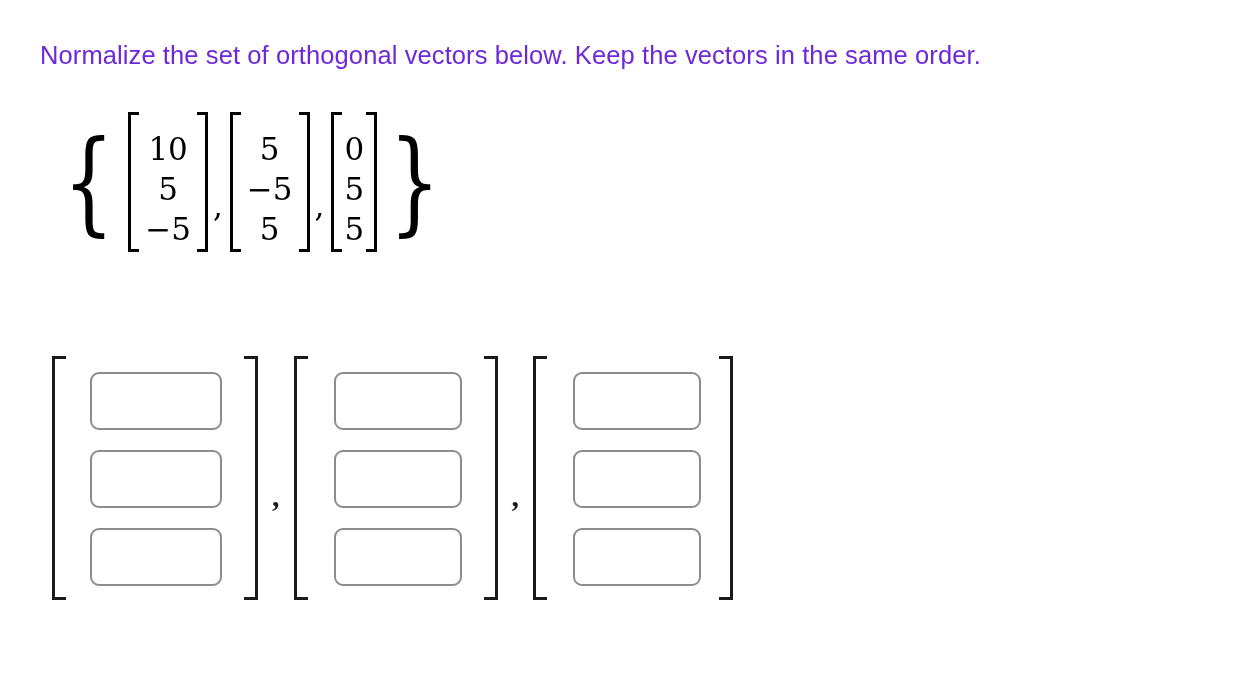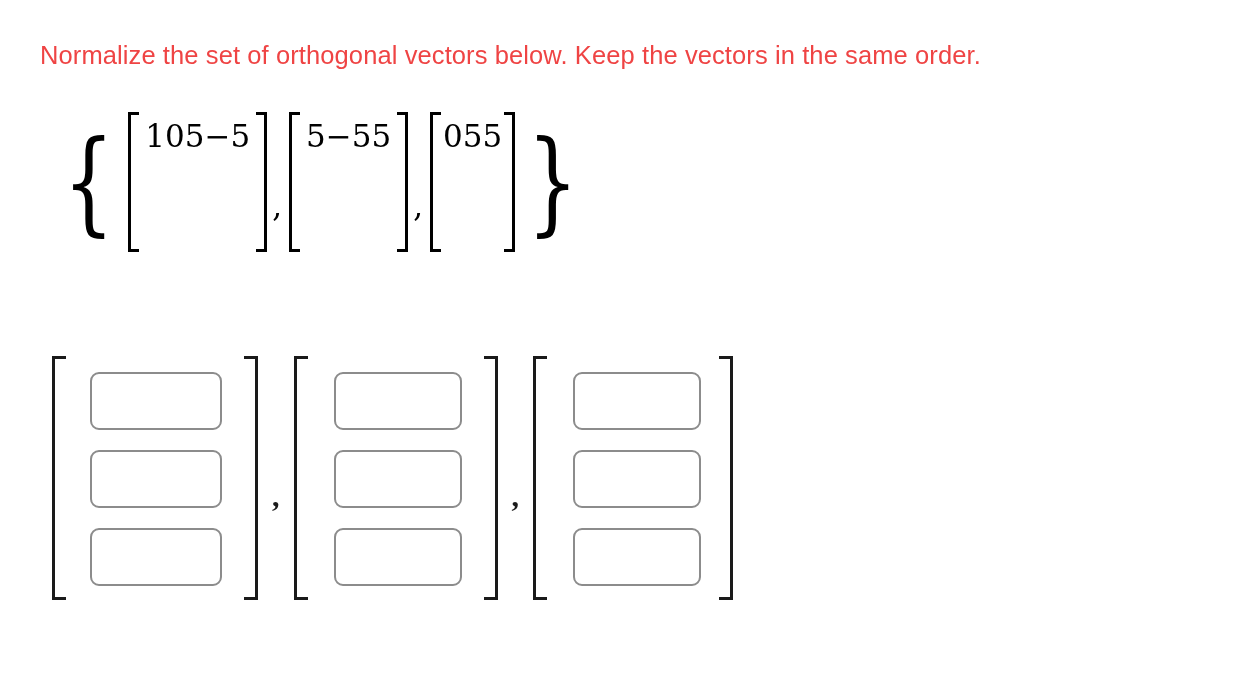--- a/index.html
+++ b/index.html
@@ -20,21 +20,21 @@
 
   
   .prompt-heading {
     position: absolute;
     left: 40px;
     top: 38px;
     font-family: "Liberation Sans", sans-serif;
     font-size: 25.5px;
     line-height: 34px;
     letter-spacing: 0.1px;
-    color: #ef4444;
+    color: #6d28d9;
     white-space: nowrap;
   }
 
   
   .given-set {
     position: absolute;
     left: 52px;
     top: 112px;
     display: flex;
     align-items: center;
@@ -66,21 +66,21 @@
     width: 11px;
     border-top: 3.4px solid #000;
     border-bottom: 3.4px solid #000;
     box-sizing: border-box;
   }
   .gvec .gbracket.lb { border-left: 3.4px solid #000; }
   .gvec .gbracket.rb { border-right: 3.4px solid #000; }
 
   .gvec .gcol {
     display: flex;
-    flex-direction: row;
+    flex-direction: column;
     justify-content: flex-end;
     padding: 4px 6px 3px 6px;
     box-sizing: border-box;
   }
   .gvec .gcell {
     font-family: "DejaVu Serif", "Liberation Serif", serif;
     font-size: 31px;
     line-height: 40px;
     text-align: center;
     color: #000;

